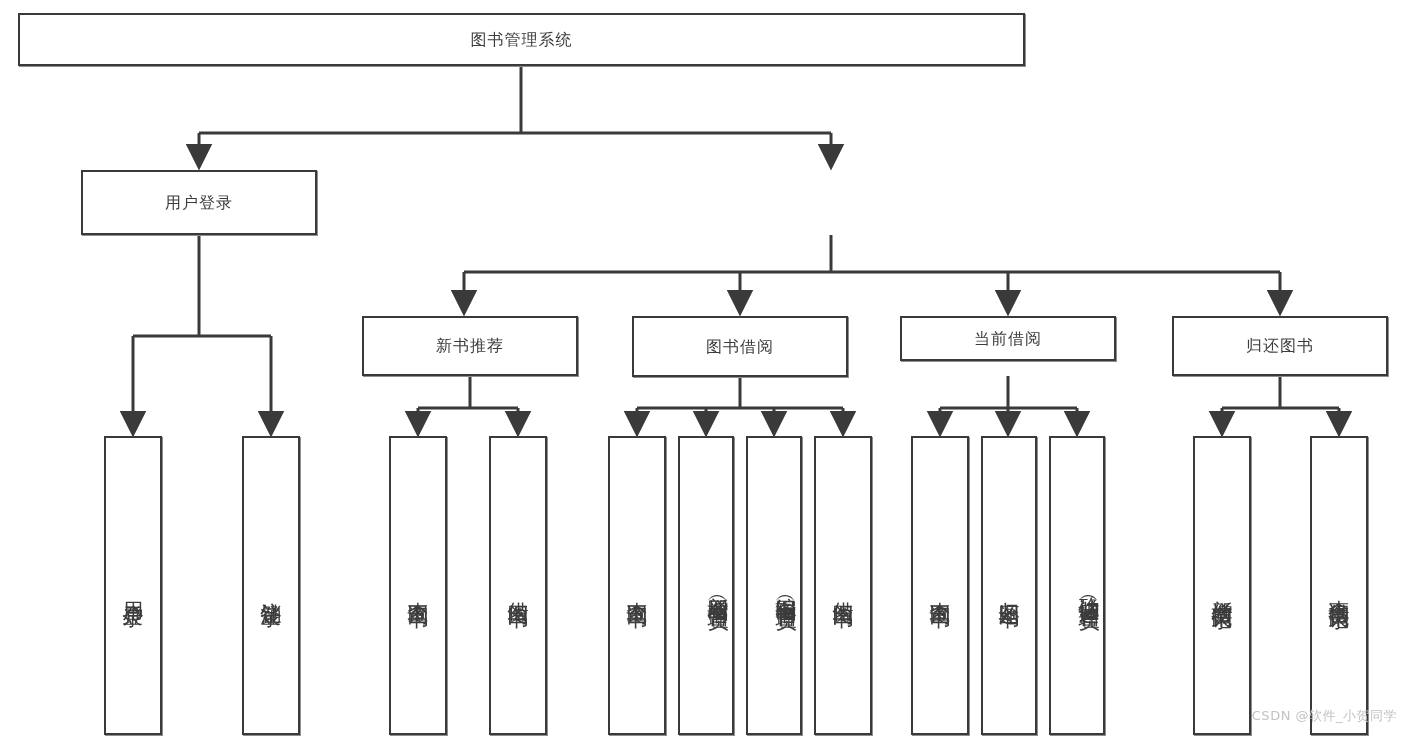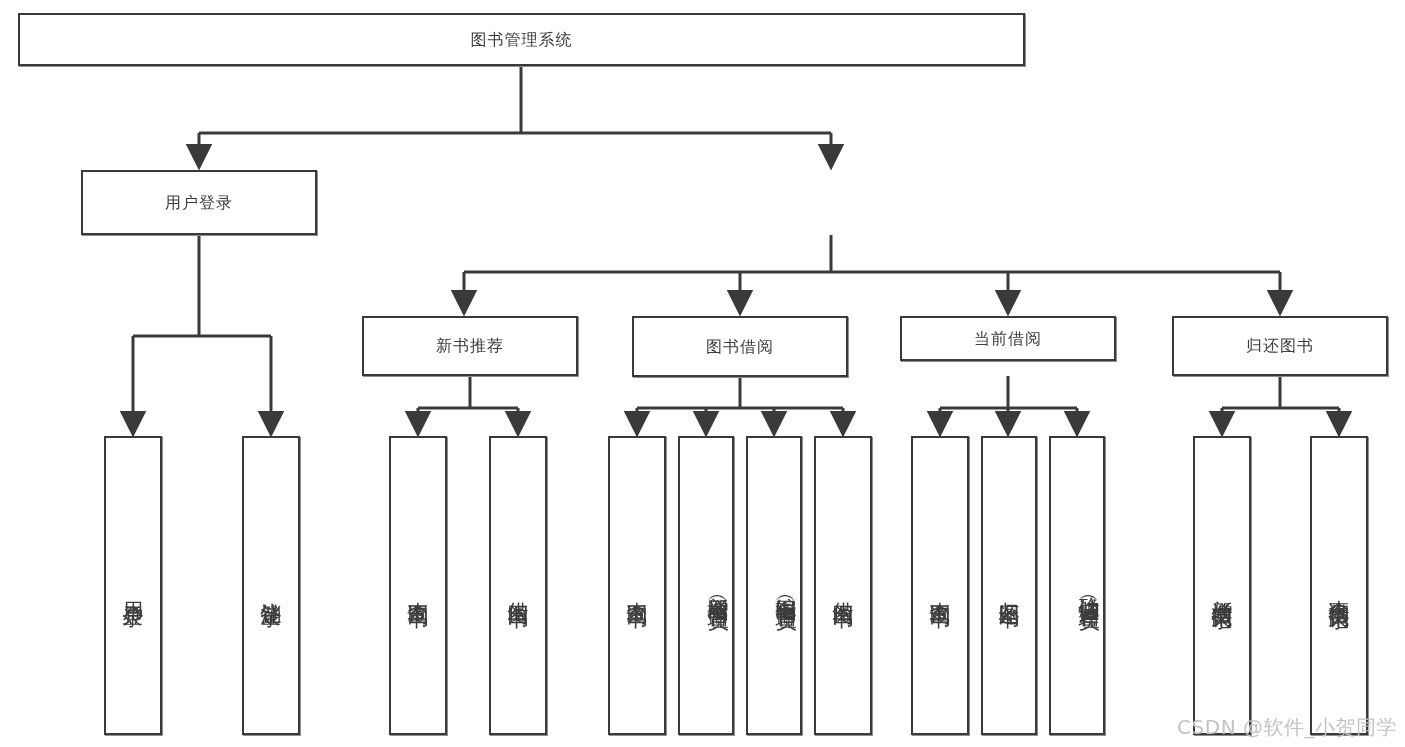--- a/index.html
+++ b/index.html
@@ -55,22 +55,22 @@
     writing-mode: vertical-rl;
     text-orientation: upright;
     white-space: nowrap;
   }
   .node.vert.center {
     align-items: center;
   }
   .watermark {
     position: absolute;
     right: 8px;
-    bottom: 6px;
-    font-size: 20px;
+    bottom: 22px;
+    font-size: 13px;
     color: #c3c3c3;
     letter-spacing: 0.5px;
     white-space: nowrap;
     user-select: none;
   }
 </style>
 </head>
 <body>
 
 <div id="canvas">

